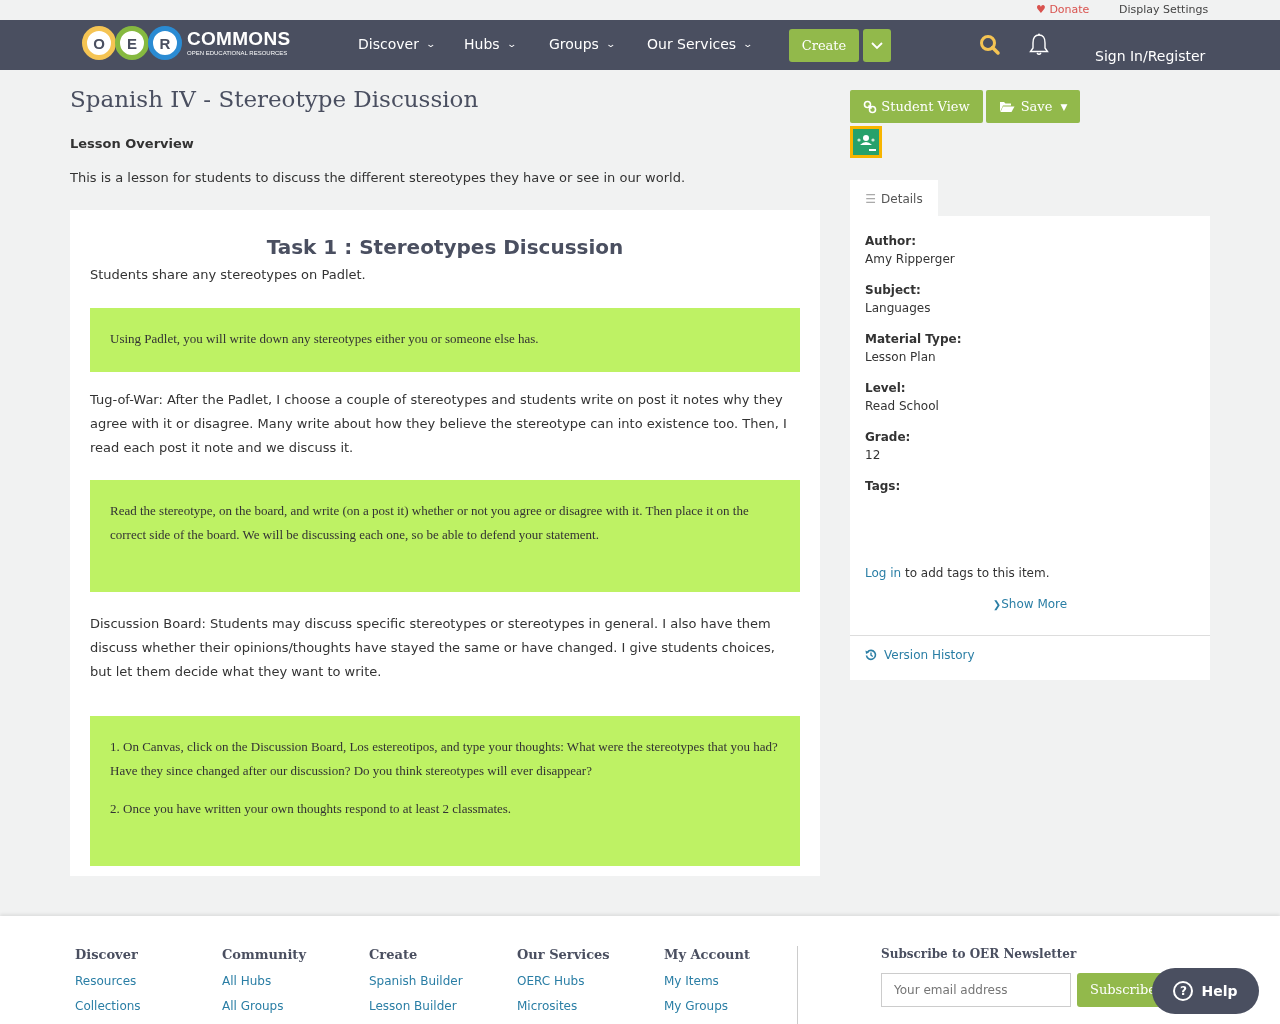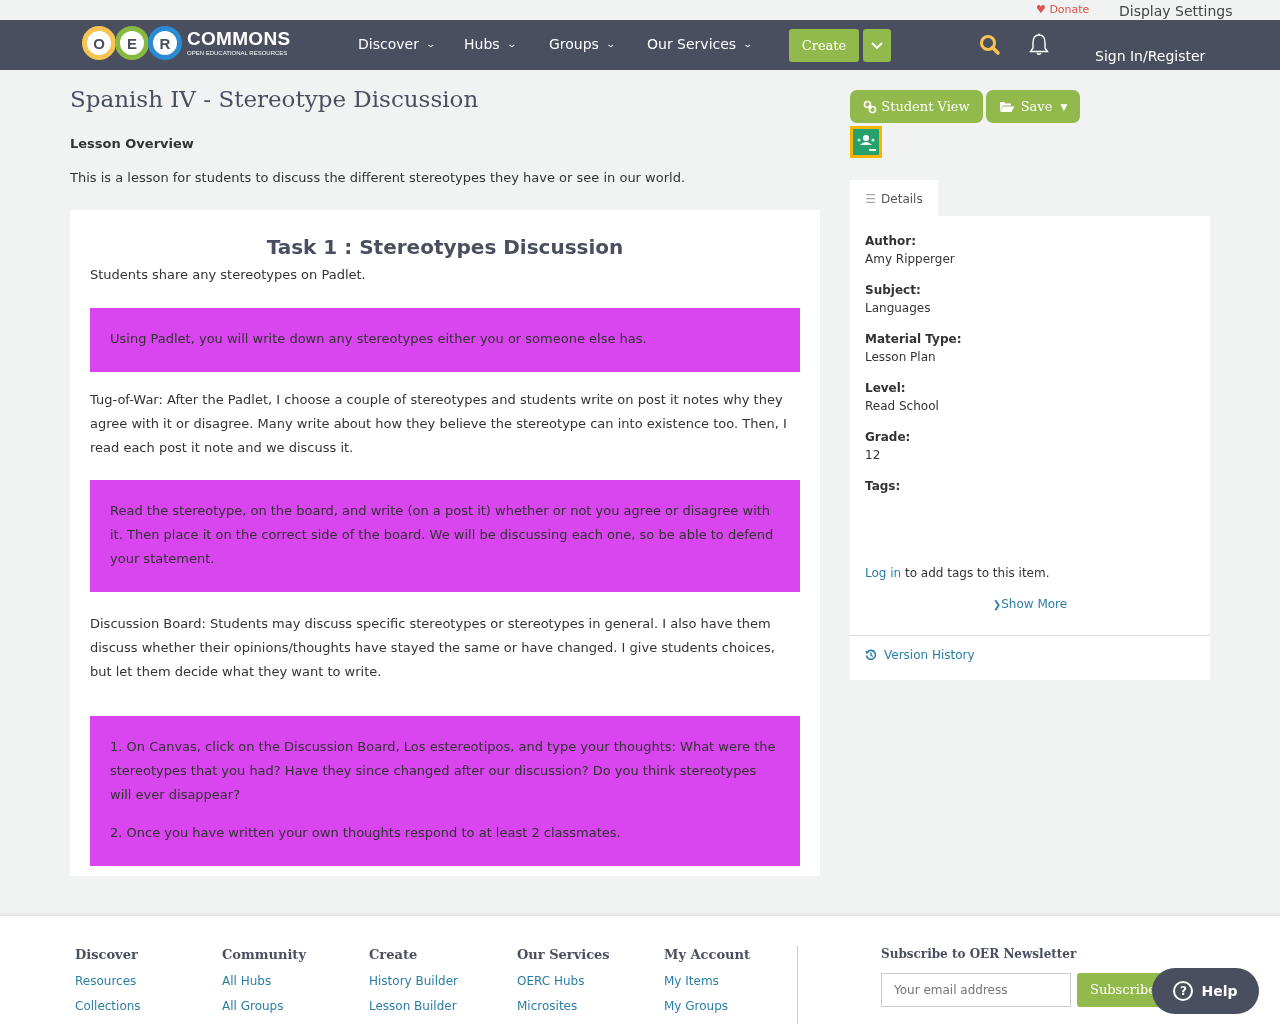--- a/index.html
+++ b/index.html
@@ -2,21 +2,21 @@
 <html><head>
 <meta charset="utf-8">
 <style>
   * { box-sizing: border-box; margin: 0; padding: 0; }
   html, body { width: 1280px; height: 1024px; overflow: hidden; }
   body { background: #f1f2f2; font-family: "DejaVu Sans", sans-serif; color: #333; font-size: 14px; position: relative; }
   a { text-decoration: none; }
 
   .utility-bar { height: 20px; background: #f1f2f2; position: relative; }
   .utility-bar .donate { position: absolute; left: 1036px; top: 3px; font-size: 11px; color: #d9534f; }
-  .utility-bar .display { position: absolute; left: 1119px; top: 3px; font-size: 14px; color: #444; }
+  .utility-bar .display { position: absolute; left: 1119px; top: 3px; font-size: 11px; color: #444; }
 
   .navbar { height: 50px; background: #4a4f60; position: relative; }
   .logo { position: absolute; left: 82px; top: 6px; display: flex; align-items: center; }
   .logo .ring { width: 34px; height: 34px; border-radius: 50%; border: 5px solid; background: #fff; display: flex; align-items: center; justify-content: center; font-family: "Liberation Sans", sans-serif; font-weight: bold; font-size: 15px; color: #4a4f60; margin-right: -1px; }
   .logo .r1 { border-color: #f5c453; } .logo .r2 { border-color: #86b940; } .logo .r3 { border-color: #2a8bd3; }
   .logo .wordmark { margin-left: 6px; color: #fff; font-family: "Liberation Sans", sans-serif; }
   .logo .wm1 { font-size: 19px; font-weight: bold; letter-spacing: 0.3px; line-height: 20px; }
   .logo .wm2 { font-size: 6px; letter-spacing: 0; line-height: 8px; }
 
   .nav-item { position: absolute; top: 16px; color: #fff; font-size: 14px; display: flex; align-items: center; }
@@ -27,23 +27,23 @@
   .icon-bell { position: absolute; left: 1028px; top: 12px; }
   .signin { position: absolute; left: 1095px; top: 28px; color: #fff; font-size: 14px; }
 
   .title { position: absolute; left: 70px; top: 86px; font-family: "DejaVu Serif", serif; font-size: 23px; color: #4a4f60; font-weight: normal; }
   .overview-label { position: absolute; left: 70px; top: 136px; font-size: 13px; font-weight: bold; color: #333; }
   .overview-text { position: absolute; left: 70px; top: 170px; font-size: 13px; color: #333; }
 
   .content-card { position: absolute; left: 70px; top: 210px; width: 750px; height: 666px; background: #fff; padding: 20px 20px; }
   .task-title { text-align: center; font-size: 20px; font-weight: bold; color: #4a4f60; margin-top: 0; height: 34px; line-height: 34px; }
   .para { font-size: 13px; line-height: 24px; color: #333; }
-  .callout { background: #d946ef; padding: 19px 20px; font-size: 13px; line-height: 24px; color: #333; }
-
-  .btn-green { position: absolute; height: 33px; background: #92b94b; color: #fff; border-radius: 7px; font-family: "DejaVu Serif", serif; font-size: 13px; display: flex; align-items: center; justify-content: center; }
+  .callout { background: #bef264; padding: 19px 20px; font-size: 13px; line-height: 24px; color: #333; font-family: Liberation Serif, serif; }
+
+  .btn-green { position: absolute; height: 33px; background: #92b94b; color: #fff; border-radius: 2px; font-family: "DejaVu Serif", serif; font-size: 13px; display: flex; align-items: center; justify-content: center; }
   .classroom-icon { position: absolute; left: 850px; top: 126px; width: 32px; height: 32px; border: 3px solid #f7b500; background: #26a16b; }
 
   .details-tab { position: absolute; left: 850px; top: 180px; width: 88px; height: 37px; background: #fff; font-size: 12px; color: #555; display: flex; align-items: center; justify-content: center; }
   .details-panel { position: absolute; left: 850px; top: 216px; width: 360px; height: 464px; background: #fff; }
   .field { position: absolute; left: 15px; font-size: 12px; line-height: 18px; }
   .field .lbl { font-weight: bold; color: #333; }
   .field .val { color: #333; }
   .link { color: #2a7ea5; }
   .panel-divider { position: absolute; left: 0; top: 419px; width: 360px; height: 1px; background: #ddd; }
 
@@ -211,21 +211,21 @@
     <a>Resources</a>
     <a>Collections</a>
   </div>
   <div class="fcol" style="left:222px">
     <h4>Community</h4>
     <a>All Hubs</a>
     <a>All Groups</a>
   </div>
   <div class="fcol" style="left:369px">
     <h4>Create</h4>
-    <a>History Builder</a>
+    <a>Spanish Builder</a>
     <a style="margin-top:2px">Lesson Builder</a>
   </div>
   <div class="fcol" style="left:517px">
     <h4>Our Services</h4>
     <a>OERC Hubs</a>
     <a>Microsites</a>
   </div>
   <div class="fcol" style="left:664px">
     <h4>My Account</h4>
     <a>My Items</a>

